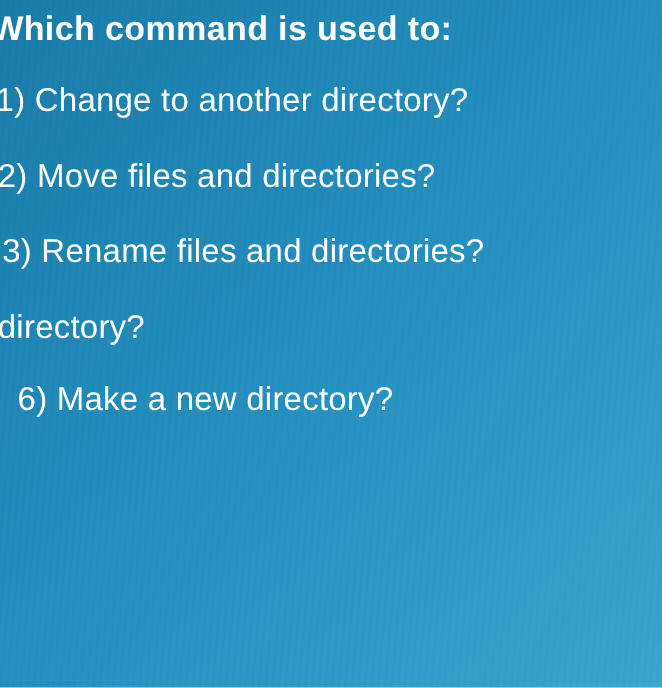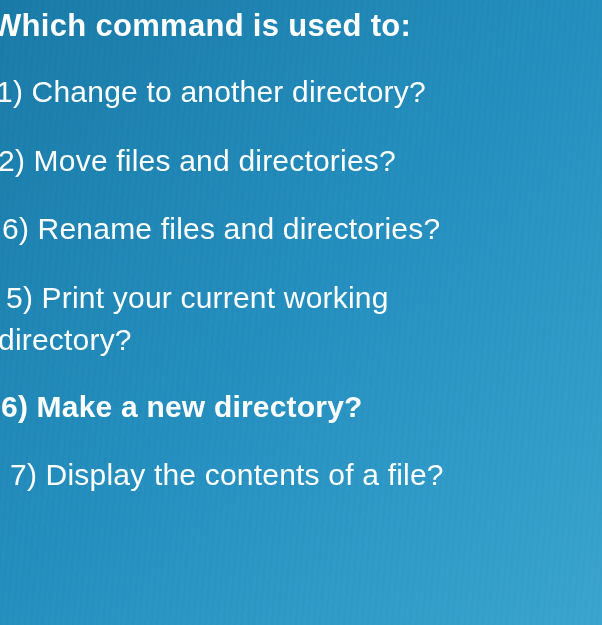--- a/index.html
+++ b/index.html
@@ -50,28 +50,26 @@
       line-height: 1.35;
       margin-bottom: 28px;
       letter-spacing: 0.2px;
     }
     .item-1 { margin-left: -4px; }
     .item-2 { margin-left: -2px; }
     .item-3 { margin-left: 2px; }
     .item-4 { margin-left: 4px; }
     .item-5 { margin-left: 6px; margin-bottom: 2px; }
     .item-5b { margin-left: -2px; margin-bottom: 26px; }
-    .item-6 { margin-left: 1px; font-weight: bold; }
+    .item-6 { margin-left: 16px; }
     .item-7 { margin-left: 10px; margin-bottom: 0; }
   </style>
 </head>
 <body>
 
 <div class="content">
   <div class="heading">Which command is used to:</div>
   <div class="item item-1">1) Change to another directory?</div>
   <div class="item item-2">2) Move files and directories?</div>
-  <div class="item item-3">6) Rename files and directories?</div>
-  <div class="item item-5">5) Print your current working</div>
+  <div class="item item-3">3) Rename files and directories?</div>
   <div class="item item-5b">directory?</div>
   <div class="item item-6">6) Make a new directory?</div>
-  <div class="item item-7">7) Display the contents of a file?</div>
 </div>
 
 </body></html>

